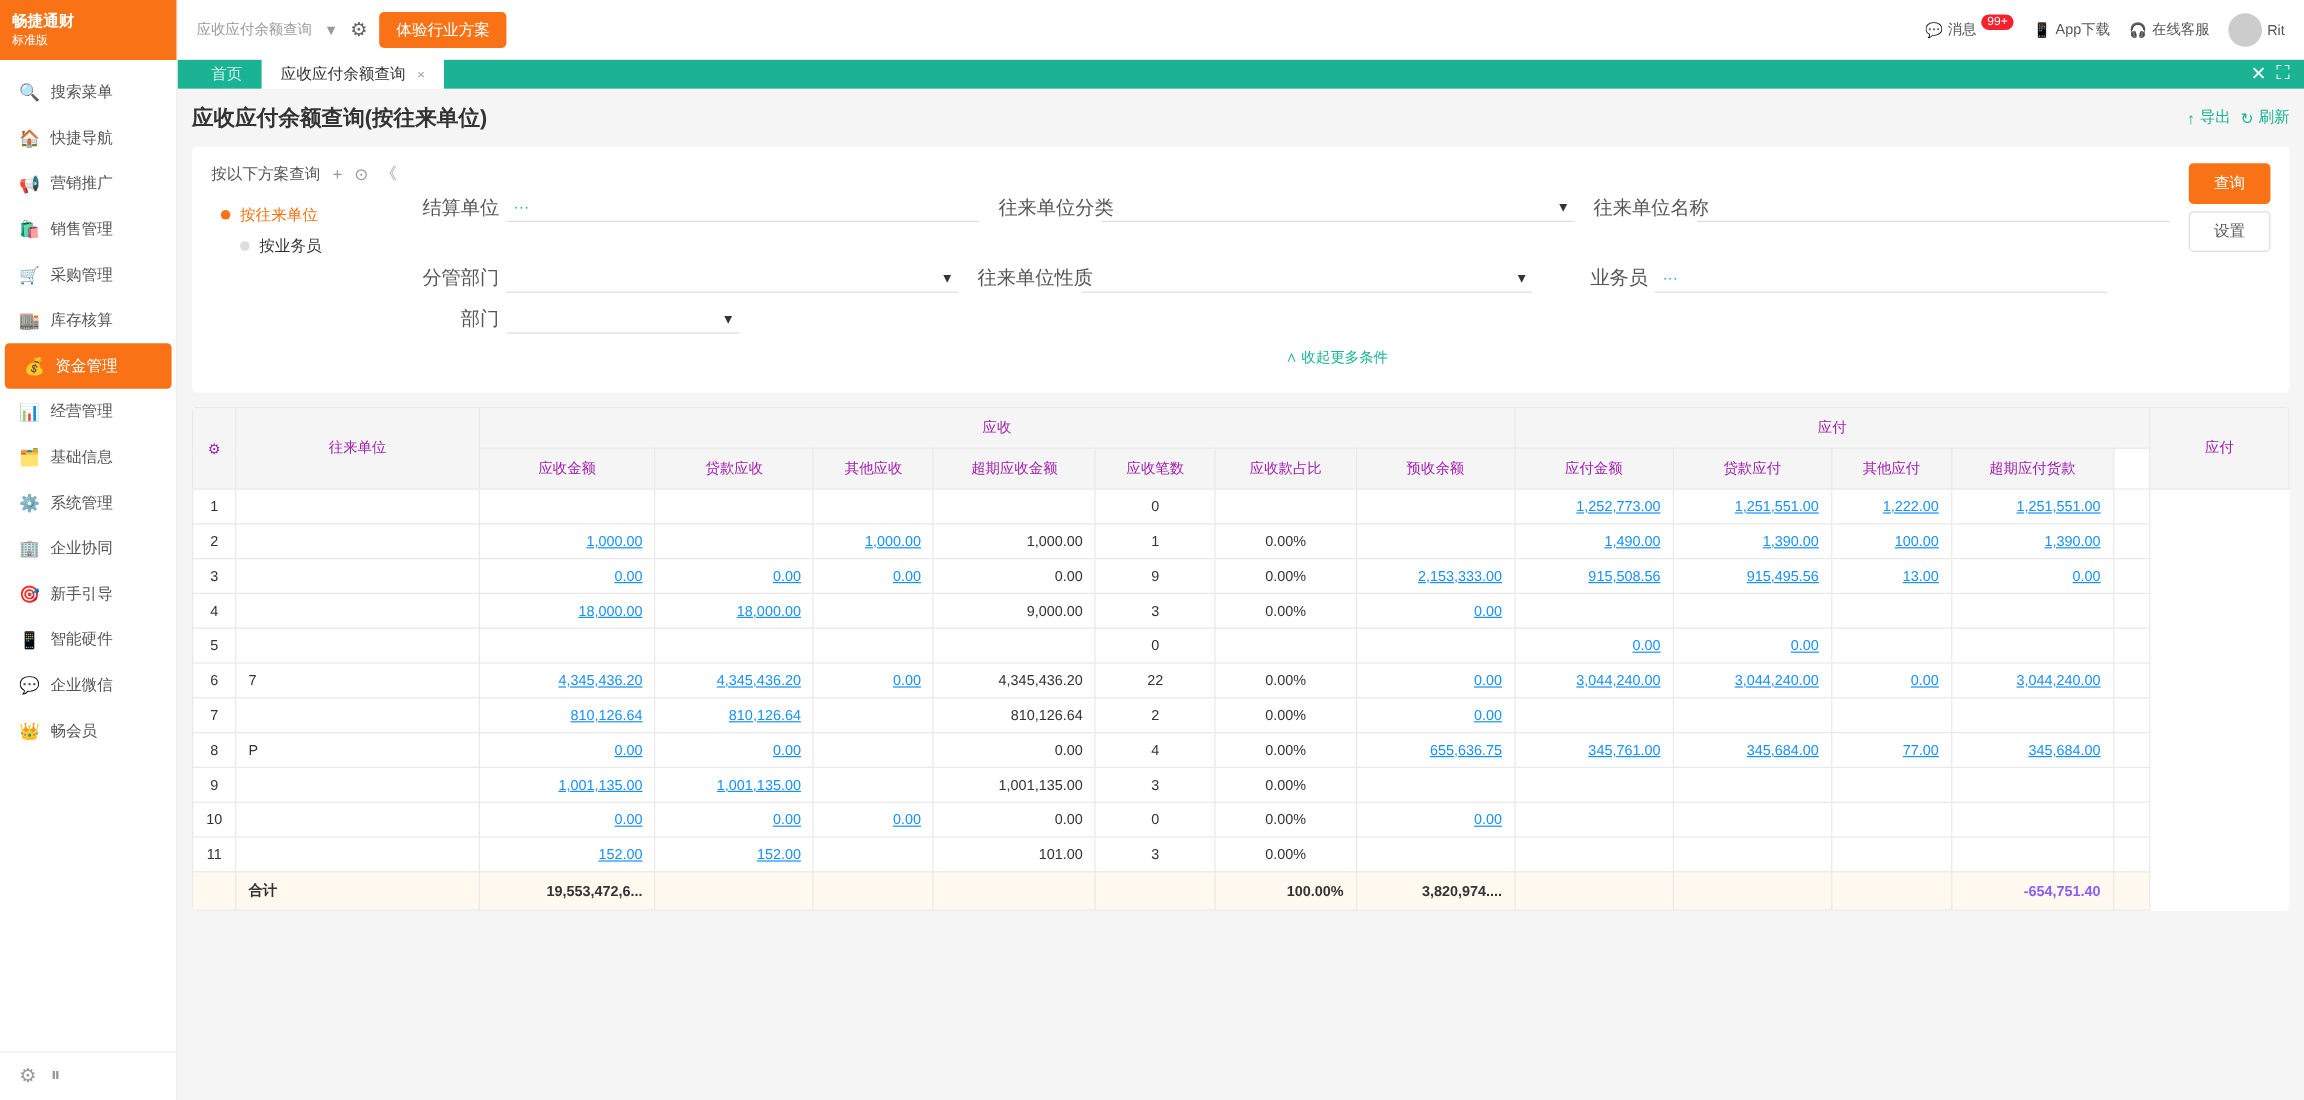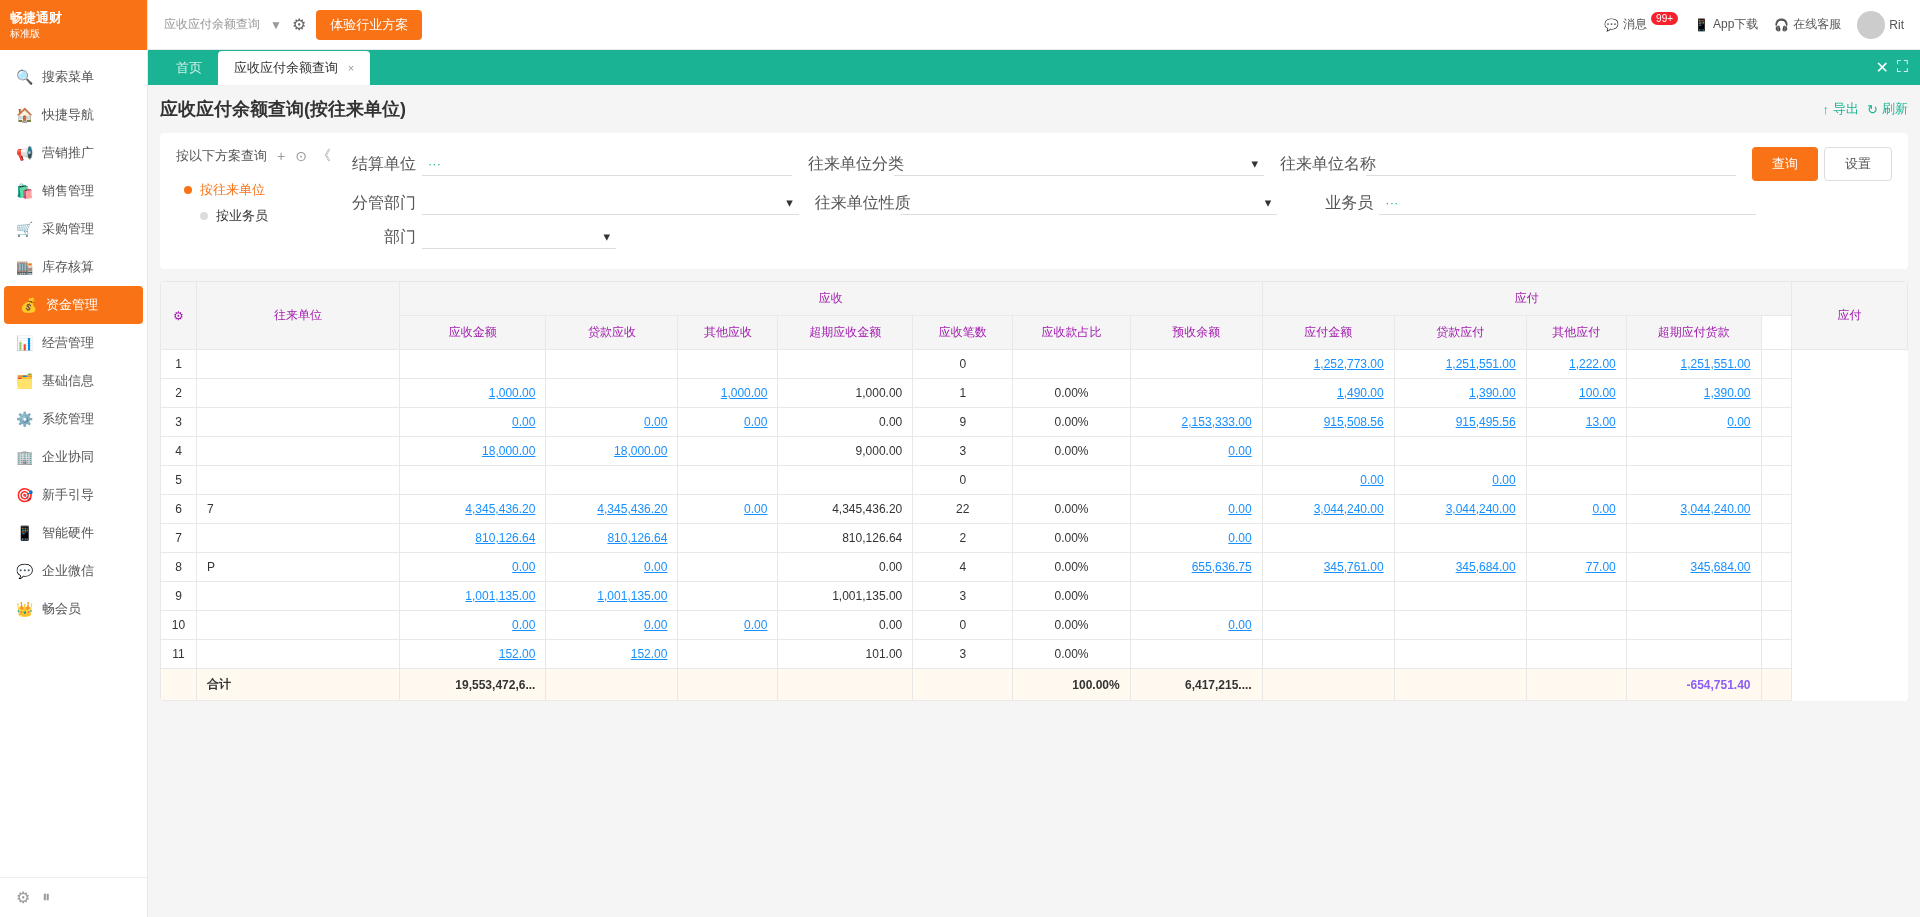--- a/index.html
+++ b/index.html
@@ -27,21 +27,21 @@
     .top-header { height: 50px; background: #fff; border-bottom: 1px solid #e8e8e8; display: flex; align-items: center; padding: 0 16px; justify-content: space-between; }
     .top-header-left { display: flex; align-items: center; gap: 10px; }
     .breadcrumb-text { color: #999; font-size: 12px; }
     .top-header-actions { display: flex; align-items: center; gap: 16px; }
     .action-btn { display: flex; align-items: center; gap: 4px; cursor: pointer; color: #555; font-size: 12px; }
     .solution-btn { background: #f97316; color: #fff; padding: 6px 14px; border-radius: 4px; font-size: 13px; cursor: pointer; border: none; }
     .gear-icon { cursor: pointer; color: #666; font-size: 16px; }
     .badge { background: #f5222d; color: #fff; border-radius: 10px; font-size: 10px; padding: 1px 5px; position: relative; top: -6px; }
 
     
-    .tab-bar { height: 35px; background: #1ab394; display: flex; align-items: center; padding: 0 12px; }
+    .tab-bar { height: 24px; background: #1ab394; display: flex; align-items: center; padding: 0 12px; }
     .tab-item { padding: 8px 16px; cursor: pointer; color: rgba(255,255,255,0.8); font-size: 13px; border-radius: 4px 4px 0 0; }
     .tab-item.active { background: #fff; color: #333; }
     .tab-close { margin-left: 6px; color: rgba(255,255,255,0.6); cursor: pointer; font-size: 11px; }
     .tab-item.active .tab-close { color: #999; }
     .tab-bar-right { margin-left: auto; display: flex; gap: 8px; }
     .tab-bar-btn { color: #fff; cursor: pointer; font-size: 16px; }
 
     
     .content-area { flex: 1; overflow: auto; background: #f5f5f5; padding: 12px; }
 
@@ -70,21 +70,21 @@
     .table-area { background: #fff; border-radius: 4px; overflow: auto; }
     .data-table { width: 100%; border-collapse: collapse; font-size: 12px; }
     .data-table th { background: #f5f5f5; padding: 8px 10px; text-align: center; border: 1px solid #e8e8e8; color: #a21caf; font-weight: normal; white-space: nowrap; }
     .data-table td { padding: 7px 10px; border: 1px solid #e8e8e8; text-align: right; white-space: nowrap; }
     .data-table td.center { text-align: center; }
     .data-table td.left { text-align: left; }
     .data-table .total-row td { background: #fff9f0; font-weight: bold; }
     .underline-val { text-decoration: underline; color: #1890ff; cursor: pointer; }
     th.group { background: #f5f5f5; }
 
-    .filter-btn-col { display: flex; flex-direction: row; gap: 6px; }
+    .filter-btn-col { display: flex; flex-direction: column; gap: 6px; }
   </style>
 </head>
 <body>
 
 <div class="app-container">
 
   <div class="sidebar">
     <div class="sidebar-logo">
       <div>
         <div class="sidebar-logo-text">畅捷通财</div>
@@ -294,20 +294,24 @@
             <div style="display:flex; gap:16px; margin-bottom:6px; align-items:center;">
               <div class="filter-field" style="max-width:280px;">
                 <span class="filter-label">部门</span>
                 <div class="filter-dropdown">
                   <span></span>
                   <span>▾</span>
                 </div>
               </div>
             </div>
 
+            <div class="collapse-bar">
+              <span>∧ </span>
+              <span>收起更多条件</span>
+            </div>
           </div>
         </div>
       </div>
 
       <div class="table-area">
         <table class="data-table">
           <thead>
             <tr>
               <th rowspan="2" style="width:36px;">
                 <span>⚙</span>
@@ -513,21 +517,21 @@
           <tfoot>
             <tr class="total-row">
               <td class="center"></td>
               <td class="left">合计</td>
               <td class="right">19,553,472,6...</td>
               <td></td>
               <td></td>
               <td></td>
               <td></td>
               <td class="right">100.00%</td>
-              <td class="right">6,417,215....</td>
+              <td class="right">3,820,974....</td>
               <td></td>
               <td></td>
               <td></td>
               <td class="right" style="color:#8b5cf6;">-654,751.40</td>
               <td></td>
             </tr>
           </tfoot>
         </table>
       </div>
     </div>

